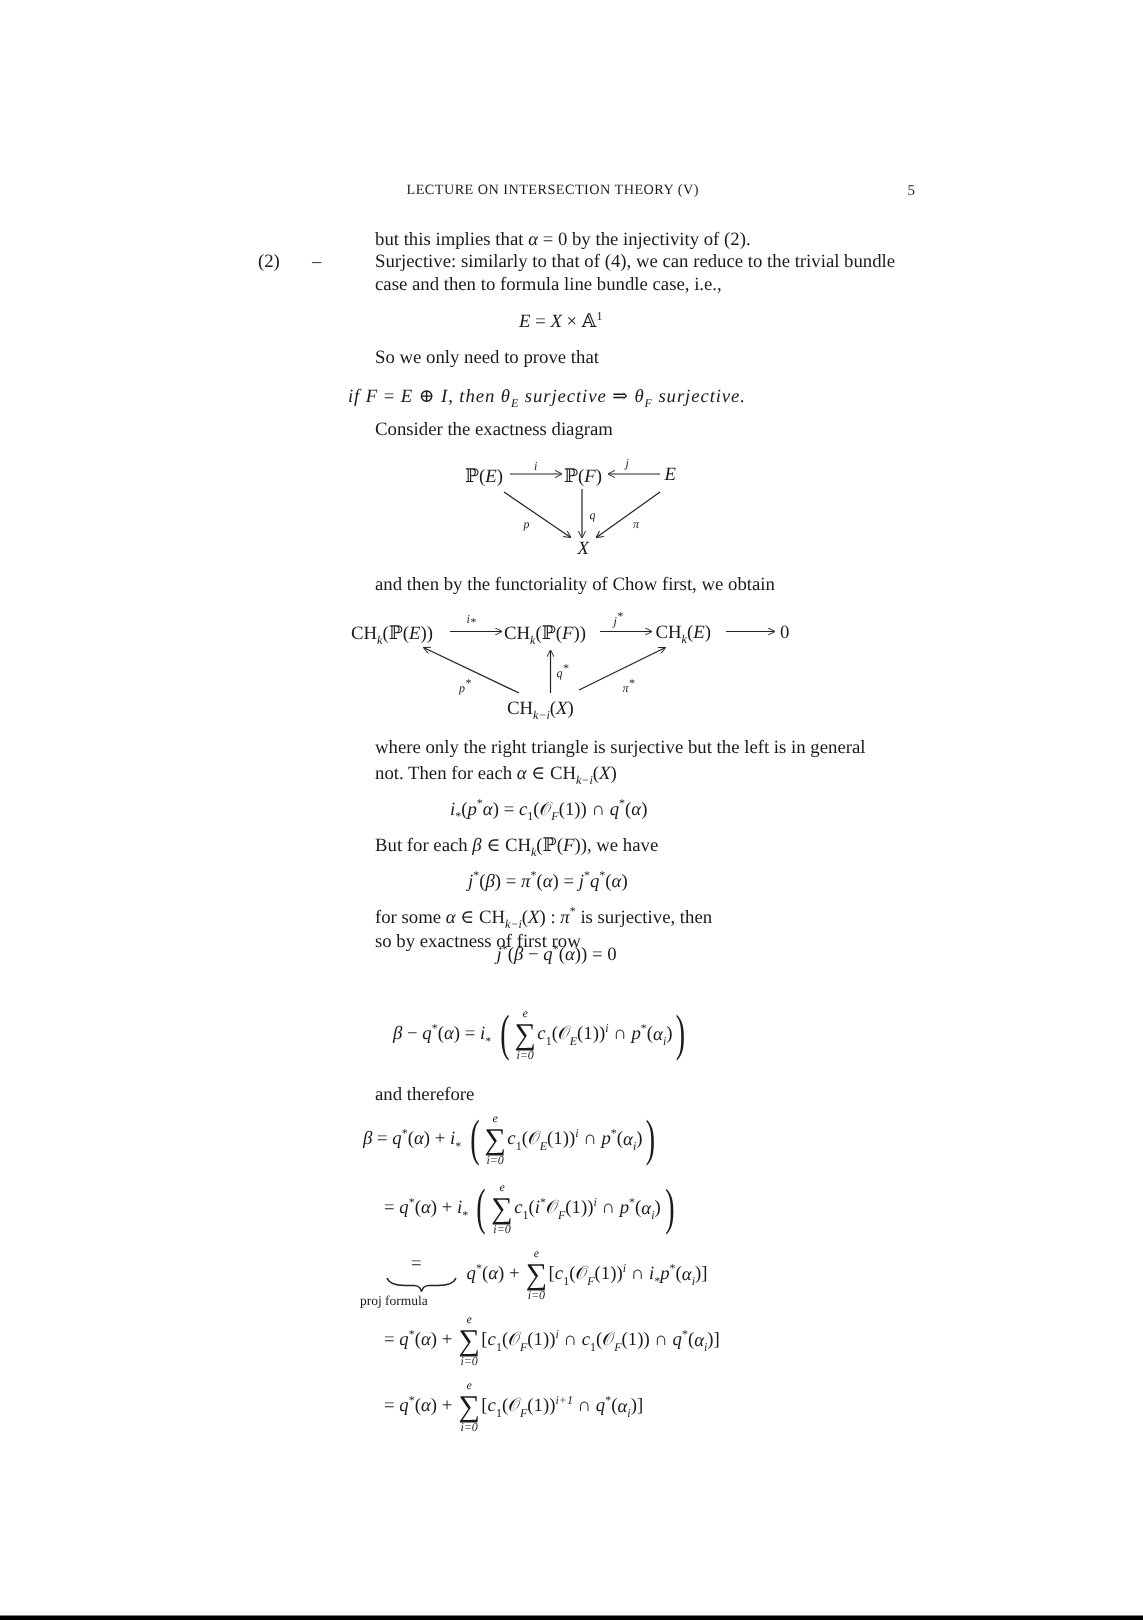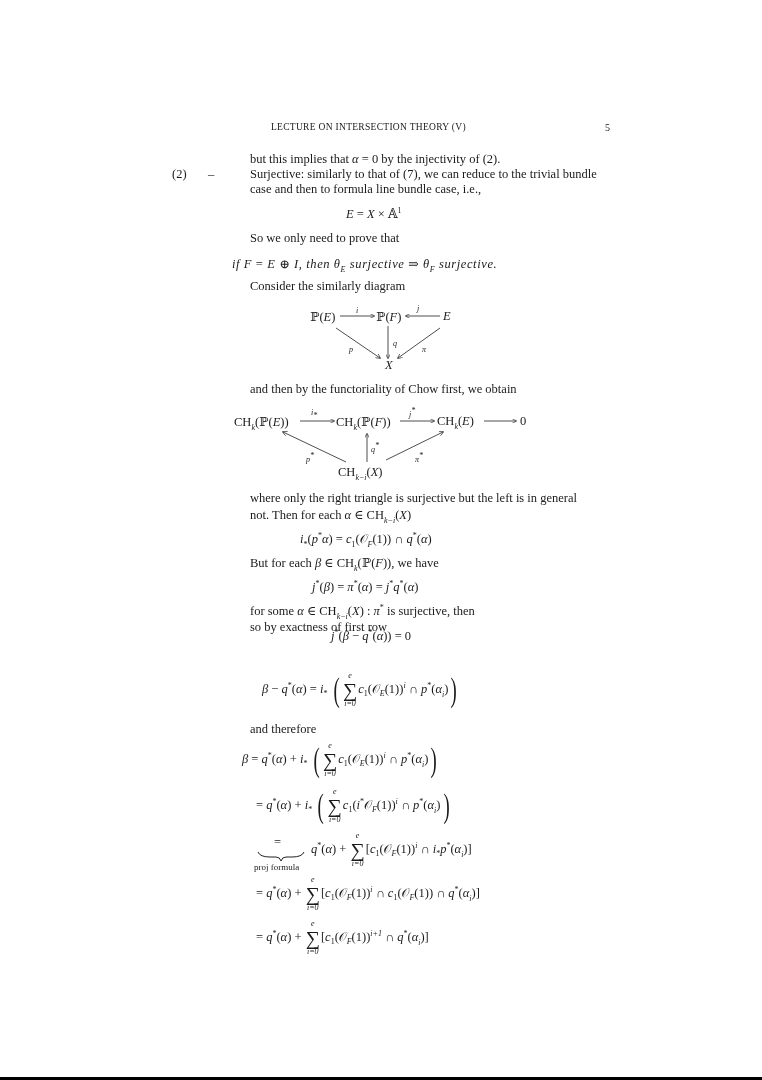--- a/index.html
+++ b/index.html
@@ -24,27 +24,27 @@
 </style>
 </head>
 <body>
 
 <div class="abs header">LECTURE ON INTERSECTION THEORY (V)</div>
 <div class="abs pagenum">5</div>
 
 <div class="abs text" style="top:152px">but this implies that <span class="it">α</span> = 0 by the injectivity of (2).</div>
 <div class="abs" style="top:167px;left:172px">(2)</div>
 <div class="abs" style="top:167px;left:208px">–</div>
-<div class="abs text" style="top:167px">Surjective: similarly to that of (7), we can reduce to the trivial bundle</div>
+<div class="abs text" style="top:167px">Surjective: similarly to that of (4), we can reduce to the trivial bundle</div>
 <div class="abs text" style="top:182px">case and then to formula line bundle case, i.e.,</div>
 <div class="abs" style="top:206px;left:346px"><span class="it">E</span> = <span class="it">X</span> × 𝔸<sup>1</sup></div>
 
 <div class="abs text" style="top:231px">So we only need to prove that</div>
 <div class="abs" style="top:256px;left:232px;letter-spacing:0.6px"><span class="it">if F</span> = <span class="it">E</span> ⊕ <span class="it">I, then θ<sub>E</sub> surjective</span> ⇒ <span class="it">θ<sub>F</sub> surjective.</span></div>
-<div class="abs text" style="top:279px">Consider the similarly diagram</div>
+<div class="abs text" style="top:279px">Consider the exactness diagram</div>
 
 <div>
   <div class="abs" style="top:309px;left:310px">ℙ(<span class="it">E</span>)</div>
   <div class="abs" style="top:309px;left:376px">ℙ(<span class="it">F</span>)</div>
   <div class="abs it" style="top:309px;left:443px">E</div>
   <div class="abs it" style="top:358px;left:385px">X</div>
   <div class="abs it small" style="top:306px;left:356px">i</div>
   <div class="abs it small" style="top:304px;left:417px">j</div>
   <div class="abs it small" style="top:339px;left:393px">q</div>
   <div class="abs it small" style="top:345px;left:349px">p</div>
@@ -99,20 +99,20 @@
 
 <div class="abs text" style="top:722px">and therefore</div>
 
 <div class="abs" style="top:742px;left:242px"><span class="it">β</span> = <span class="it">q</span><sup>*</sup>(<span class="it">α</span>) + <span class="it">i</span><sub>*</sub> <span class="big-paren">(</span><span class="sum"><span class="sup it">e</span><span class="sym">∑</span><span class="sub it">i=0</span></span><span class="it">c</span><sub>1</sub>(𝒪<sub class="it">E</sub>(1))<sup class="it">i</sup> ∩ <span class="it">p</span><sup>*</sup>(<span class="it">α<sub>i</sub></span>)<span class="big-paren">)</span></div>
 <div class="abs" style="top:788px;left:256px">= <span class="it">q</span><sup>*</sup>(<span class="it">α</span>) + <span class="it">i</span><sub>*</sub> <span class="big-paren">(</span><span class="sum"><span class="sup it">e</span><span class="sym">∑</span><span class="sub it">i=0</span></span><span class="it">c</span><sub>1</sub>(<span class="it">i</span><sup>*</sup>𝒪<sub class="it">F</sub>(1))<sup class="it">i</sup> ∩ <span class="it">p</span><sup>*</sup>(<span class="it">α<sub>i</sub></span>)<span class="big-paren">)</span></div>
 
 <div class="abs" style="top:835px;left:274px">=</div>
 <svg width="762" height="1080" style="left:0;top:0">
   <path d="M258,852 Q260,857 270,857 L276,857 Q280,857 281,861 Q282,857 286,857 L292,857 Q302,857 304,852" fill="none" stroke="#222" stroke-width="1"></path>
 </svg>
-<div class="abs" style="top:862px;left:254px;font-size:9px">proj formula</div>
+<div class="abs" style="top:862px;left:240px;font-size:9px">proj formula</div>
 <div class="abs" style="top:832px;left:311px"><span class="it">q</span><sup>*</sup>(<span class="it">α</span>) + <span class="sum"><span class="sup it">e</span><span class="sym">∑</span><span class="sub it">i=0</span></span>[<span class="it">c</span><sub>1</sub>(𝒪<sub class="it">F</sub>(1))<sup class="it">i</sup> ∩ <span class="it">i</span><sub>*</sub><span class="it">p</span><sup>*</sup>(<span class="it">α<sub>i</sub></span>)]</div>
 
 <div class="abs" style="top:876px;left:256px">= <span class="it">q</span><sup>*</sup>(<span class="it">α</span>) + <span class="sum"><span class="sup it">e</span><span class="sym">∑</span><span class="sub it">i=0</span></span>[<span class="it">c</span><sub>1</sub>(𝒪<sub class="it">F</sub>(1))<sup class="it">i</sup> ∩ <span class="it">c</span><sub>1</sub>(𝒪<sub class="it">F</sub>(1)) ∩ <span class="it">q</span><sup>*</sup>(<span class="it">α<sub>i</sub></span>)]</div>
 
 <div class="abs" style="top:920px;left:256px">= <span class="it">q</span><sup>*</sup>(<span class="it">α</span>) + <span class="sum"><span class="sup it">e</span><span class="sym">∑</span><span class="sub it">i=0</span></span>[<span class="it">c</span><sub>1</sub>(𝒪<sub class="it">F</sub>(1))<sup class="it">i+1</sup> ∩ <span class="it">q</span><sup>*</sup>(<span class="it">α<sub>i</sub></span>)]</div>
 
 <div class="bottom-rule"></div>
 
 </body></html>

